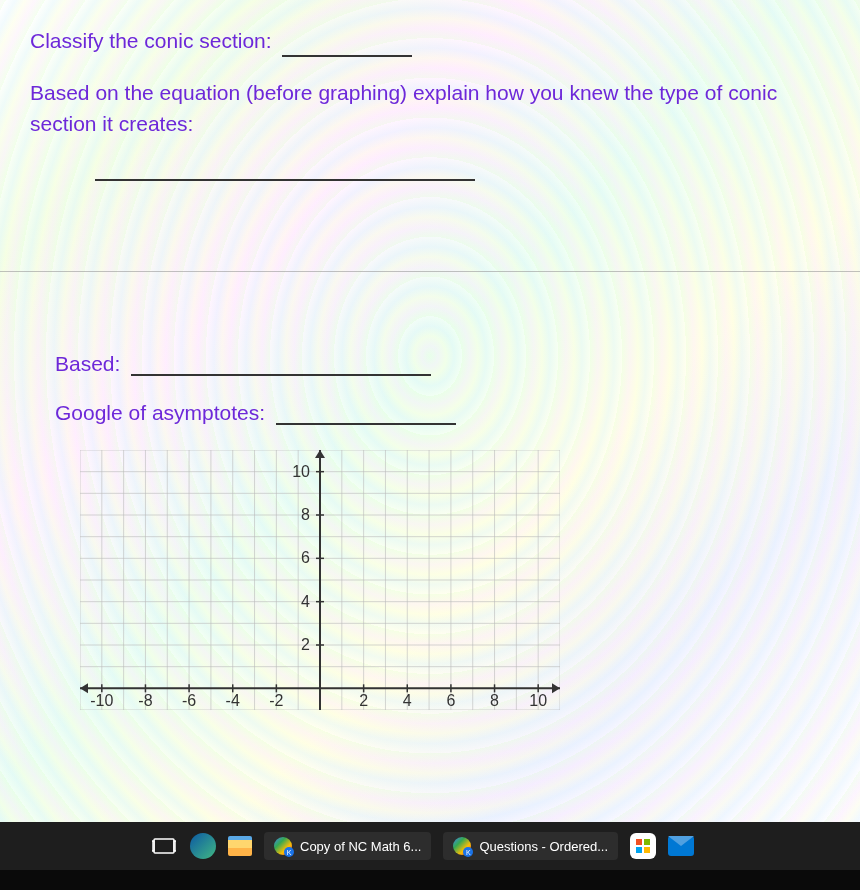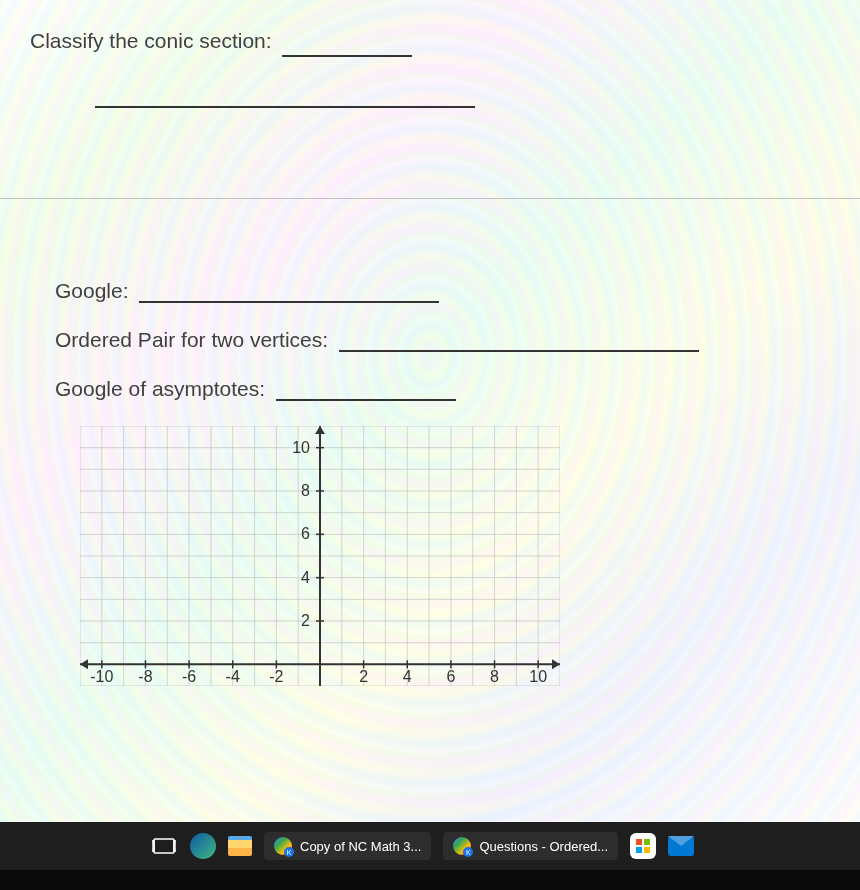--- a/index.html
+++ b/index.html
@@ -30,21 +30,21 @@
         transparent 32px
       );
       pointer-events: none;
       z-index: 1;
     }
     .content-area {
       position: relative;
       z-index: 2;
       padding: 25px 30px 0 30px;
       height: 825px;
-      color: #404040;
+      color: #6d28d9;
     }
     .question-row {
       font-size: 21px;
       margin-bottom: 20px;
       line-height: 1.5;
     }
     .blank {
       display: inline-block;
       border-bottom: 2px solid #333;
       min-width: 130px;
@@ -182,35 +182,32 @@
 <div class="moire-overlay"></div>
 
 <div class="content-area">
 
   <div class="question-row">
     <span>Classify the conic section:</span>
     <span class="blank"></span>
   </div>
 
   <div class="question-row">
+    <span>Based on the equation (before graphing) explain how you knew the type of conic section it creates:</span>
     <div class="explain-blank-row">
       <span class="blank long"></span>
     </div>
   </div>
 
   <div class="divider"></div>
 
   <div class="lower-questions">
     <div class="q-line">
-      <span>Google:</span>
+      <span>Based:</span>
       <span class="blank med"></span>
-    </div>
-    <div class="q-line">
-      <span>Ordered Pair for two vertices:</span>
-      <span class="blank med2"></span>
     </div>
     <div class="q-line">
       <span>Google of asymptotes:</span>
       <span class="blank short"></span>
     </div>
 
     <div class="graph-container">
       <svg width="480" height="260" id="grid-svg">
           <line x1="0" y1="260" x2="0" y2="0" stroke="#bbb" stroke-width="0.6"></line>
           <line x1="21.81818181818182" y1="260" x2="21.81818181818182" y2="0" stroke="#bbb" stroke-width="0.6"></line>
@@ -296,21 +293,21 @@
       <rect x="0" y="7" width="2" height="10"></rect>
       <rect x="22" y="7" width="2" height="10"></rect>
     </svg>
   </div>
   <div class="tb-edge"></div>
   <div class="tb-explorer"></div>
   <div class="tb-app">
     <div class="circ">
         <div class="k">K</div>
       </div>
-    <span>Copy of NC Math 3...</span>
+    <span>Copy of NC Math 6...</span>
   </div>
   <div class="tb-app">
     <div class="circ">
         <div class="k">K</div>
       </div>
     <span>Questions - Ordered...</span>
   </div>
   <div class="tb-eset">
     <svg width="16" height="16" viewBox="0 0 16 16">
       <rect x="1" y="1" width="6" height="6" fill="#f25022"></rect>

